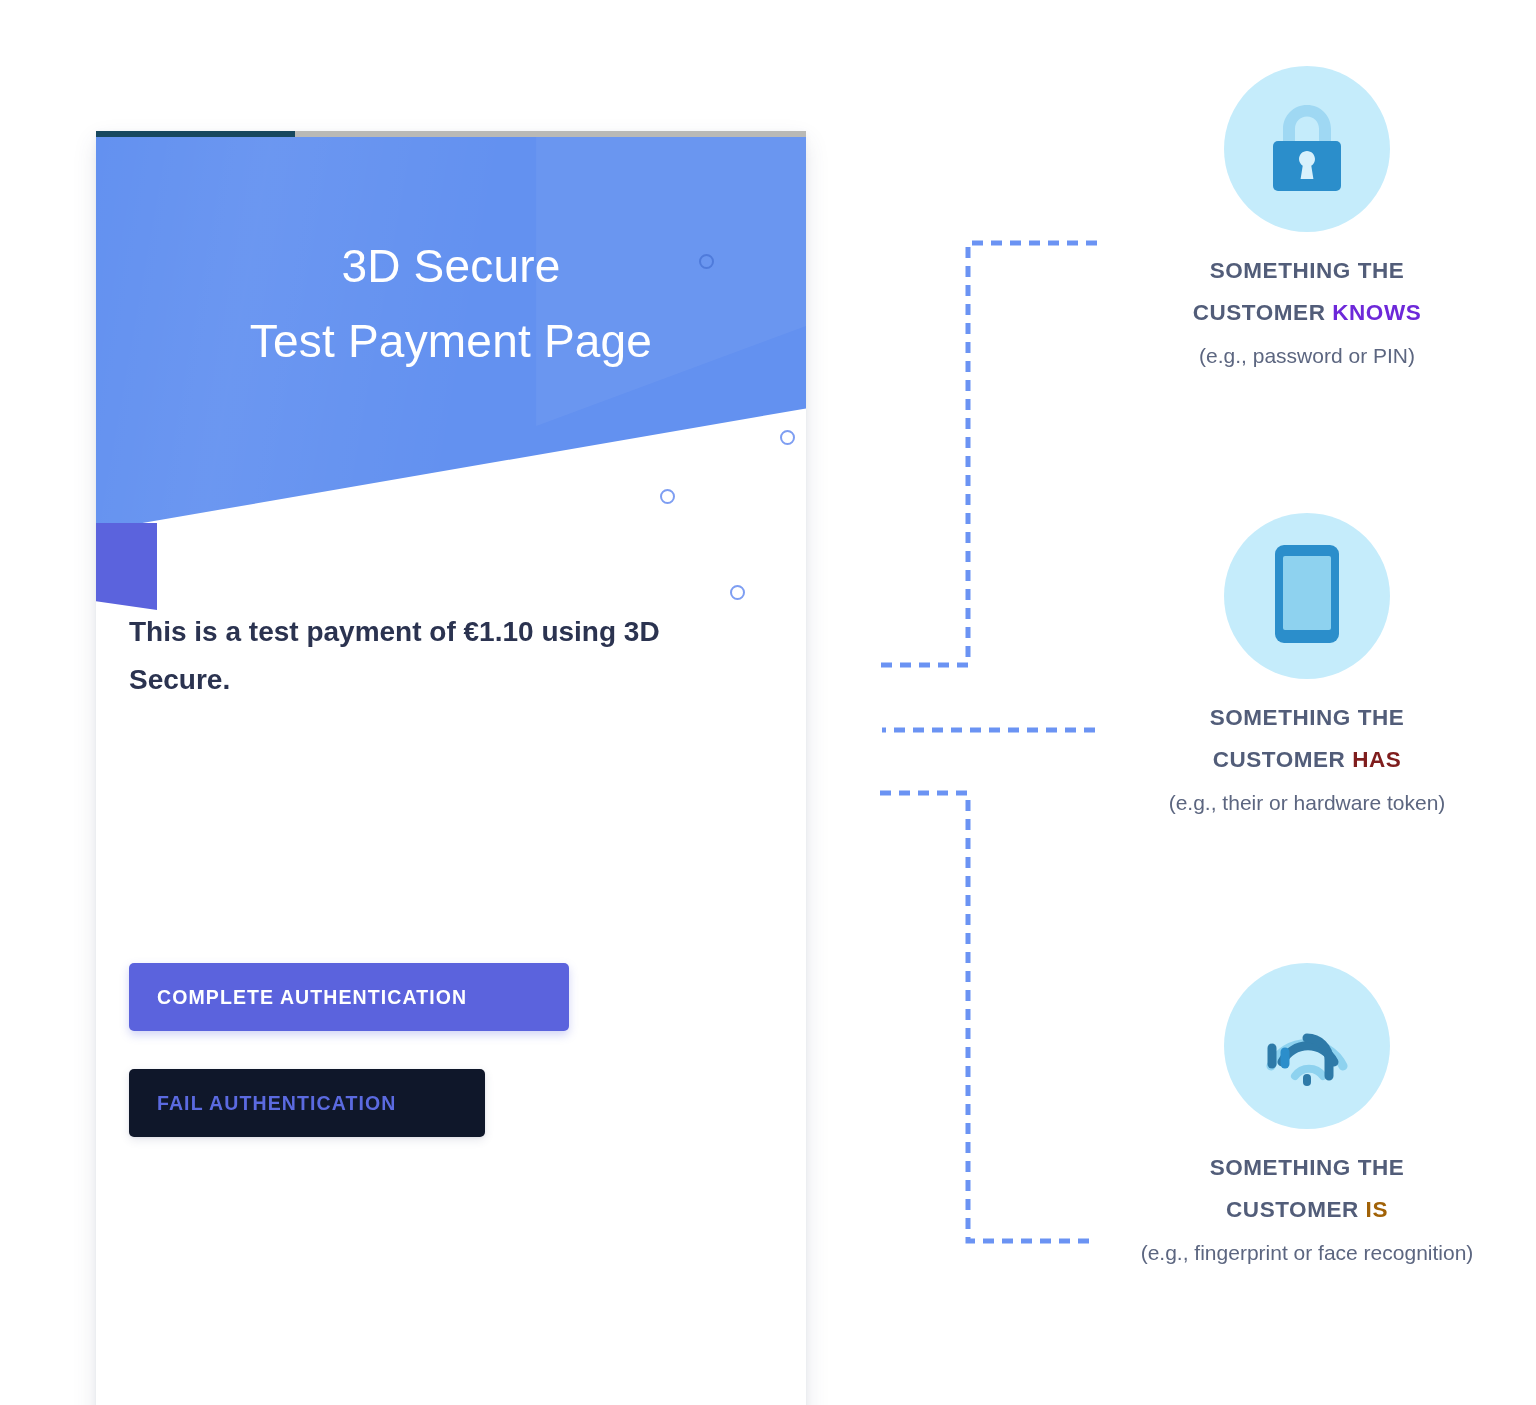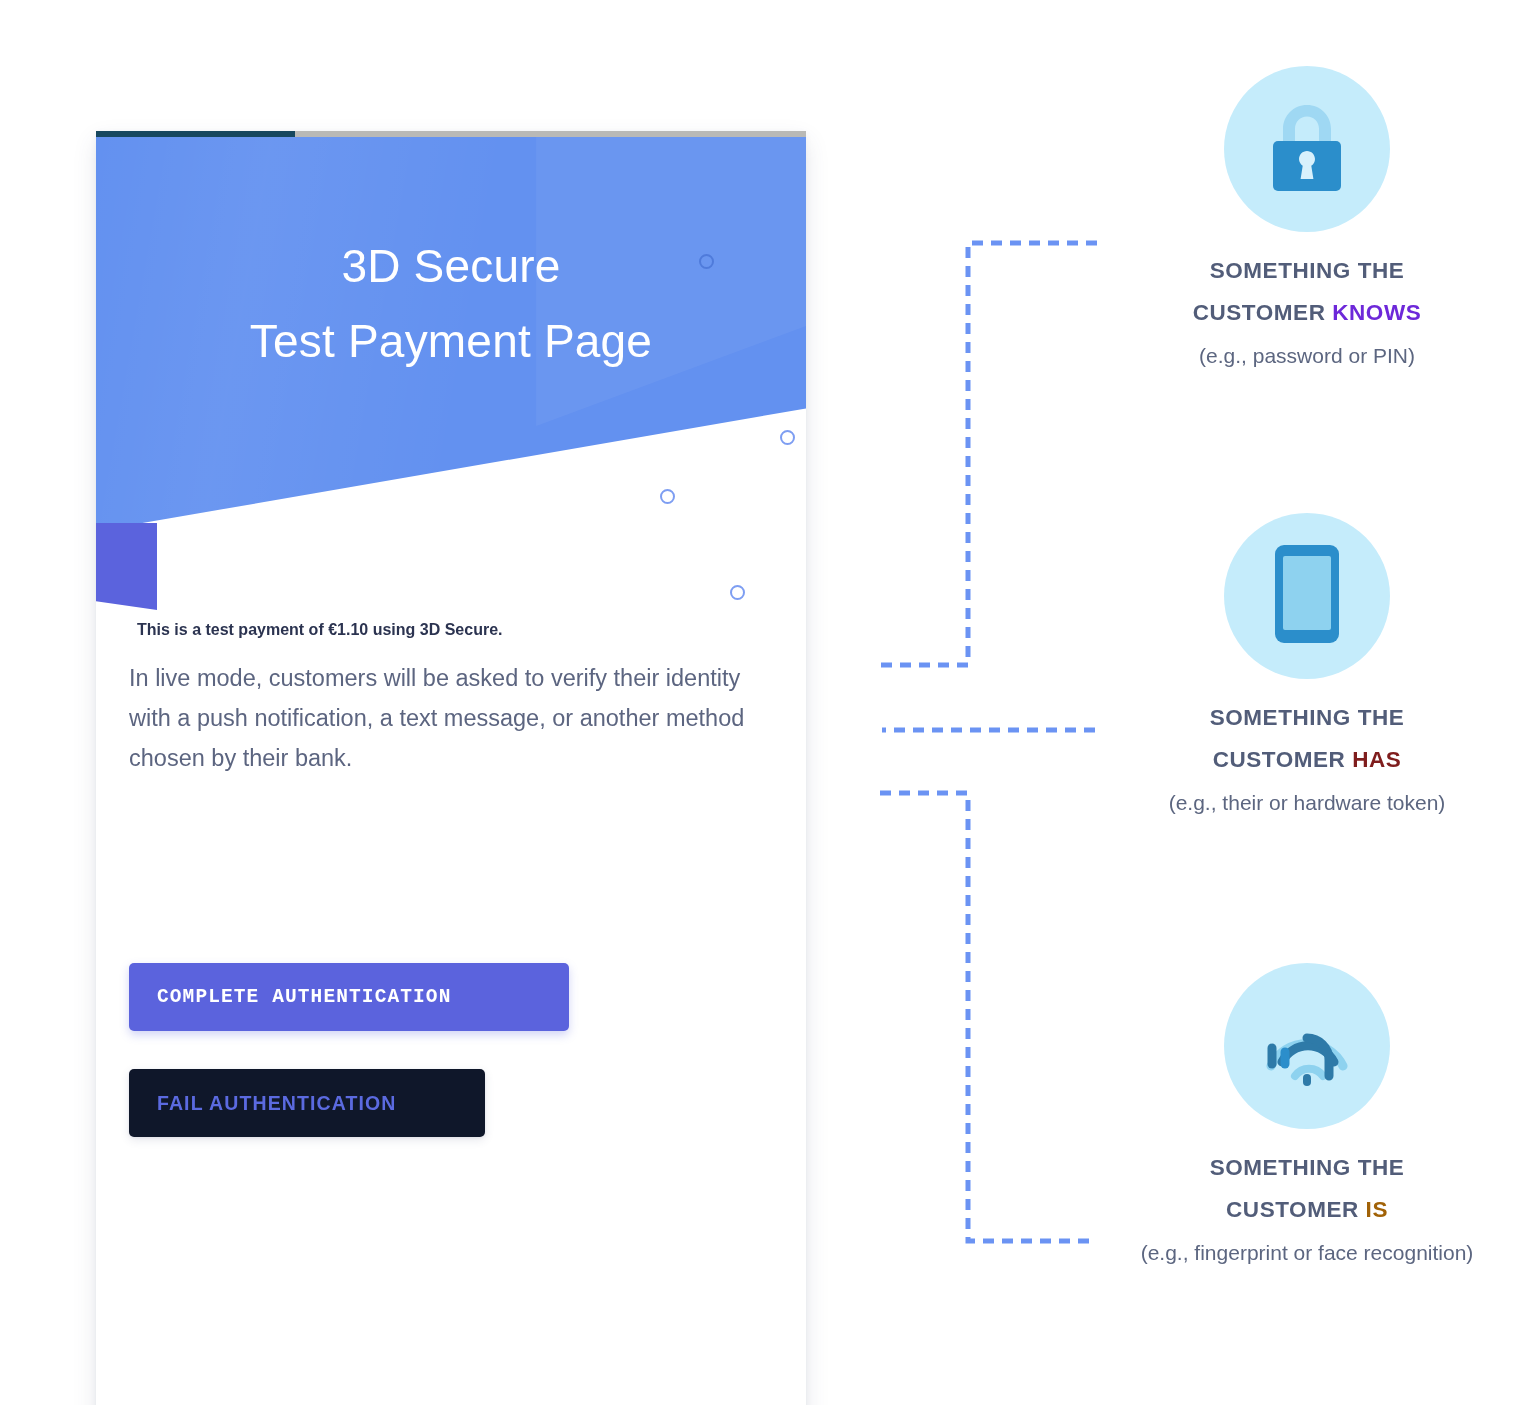--- a/index.html
+++ b/index.html
@@ -117,22 +117,22 @@
   .deco-ring.on-blue { border-color: #4f7bdb; }
 
   
   #card-body {
     position: absolute;
     left: 33px;
     top: 477px;
     width: 625px;
   }
   #payment-lede {
-    margin: 8px;
-    font-size: 16px;
+    margin: 0;
+    font-size: 28px;
     line-height: 1.72;
     font-weight: 700;
     color: #2b3350;
   }
   #payment-desc {
     margin: 14px 0 0 0;
     font-size: 23.5px;
     line-height: 1.72;
     font-weight: 400;
     color: #5c6580;
@@ -146,21 +146,21 @@
     width: 625px;
   }
   #complete-auth-button {
     display: block;
     width: 440px;
     height: 68px;
     border: none;
     border-radius: 5px;
     background: #5b63dd;
     color: #ffffff;
-    font-family: Liberation Mono, monospace;
+    font-family: Liberation Sans, sans-serif;
     font-size: 19.5px;
     font-weight: 700;
     letter-spacing: 1.1px;
     text-align: left;
     padding: 0 0 0 28px;
     cursor: pointer;
     box-shadow: 0 4px 10px rgba(91, 99, 221, 0.28);
   }
   #fail-auth-button {
     display: block;
@@ -257,21 +257,20 @@
       <div class="deco-ring on-blue" style="left: 603px; top: 123px; width: 15px; height: 15px;"></div>
       <div class="deco-ring" style="left: 684px; top: 299px; width: 15px; height: 15px;"></div>
       <div class="deco-ring" style="left: 564px; top: 358px; width: 15px; height: 15px;"></div>
       <div class="deco-ring" style="left: 634px; top: 454px; width: 15px; height: 15px;"></div>
     </div>
 
   <div id="card-body">
     <p id="payment-lede">
       <span>This is a test payment of </span><span>€1.10</span><span> using </span><span>3D Secure</span><span>.</span>
     </p>
-    <p id="payment-desc">In live mode, customers will be asked to verify their identity with a push notification, a text message, or another method chosen by their bank.</p>
   </div>
 
   <div id="card-actions">
     <button id="complete-auth-button" type="button" style="background: rgb(91, 99, 221);">COMPLETE AUTHENTICATION</button>
     <button id="fail-auth-button" type="button" style="color: rgb(91, 106, 224);">FAIL AUTHENTICATION</button>
   </div>
 </div>
 
 <svg id="connectors" viewBox="0 0 1536 1405" width="1536" height="1405" aria-hidden="true">
     <path d="M 1097 243 L 968 243 L 968 665 L 878 665" fill="none" stroke="#6b93f3" stroke-width="5" stroke-dasharray="11 8" stroke-linecap="butt"></path>

